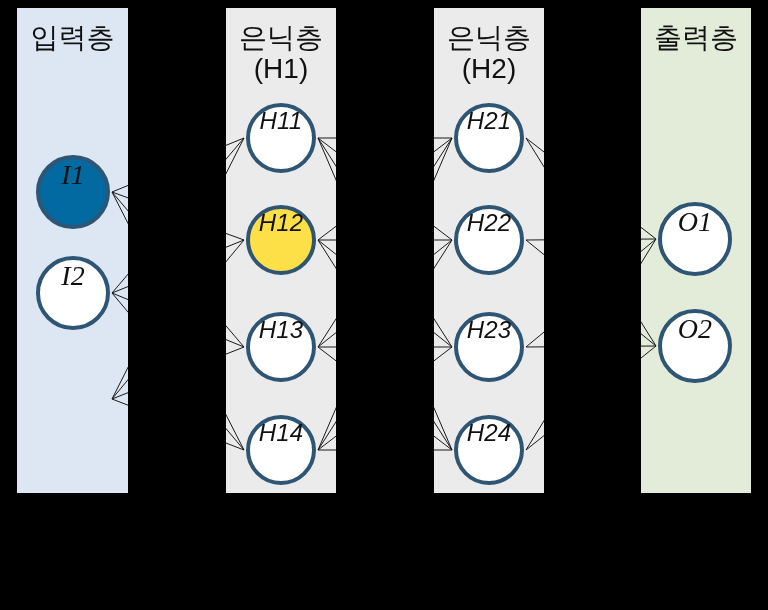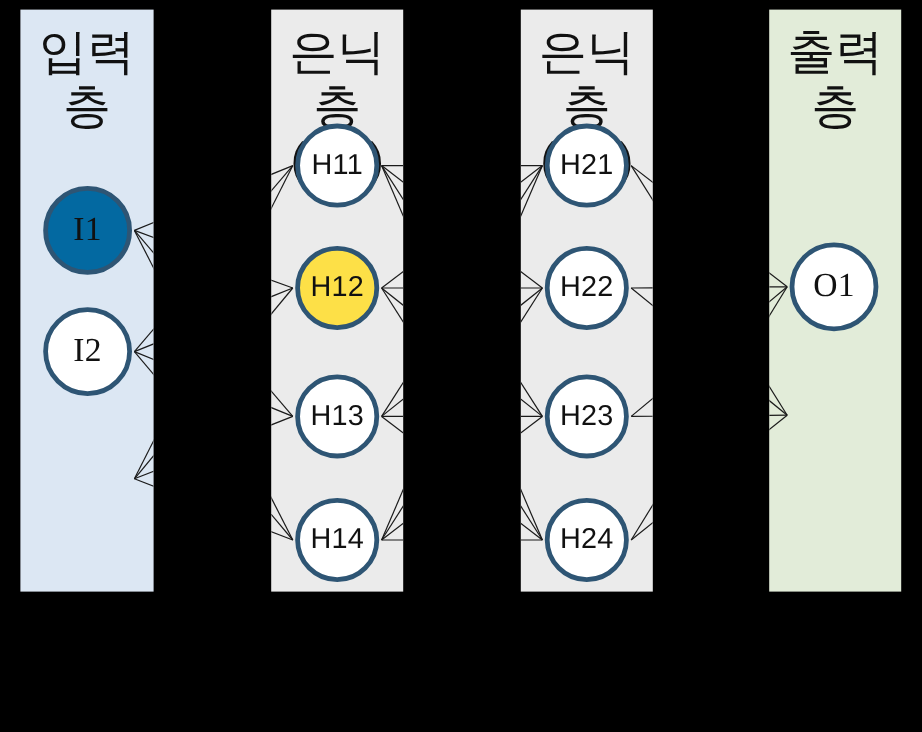--- a/index.html
+++ b/index.html
@@ -2,26 +2,26 @@
 <html><head>
 <meta charset="utf-8">
 <style>
   html,body{margin:0;padding:0;background:#000;}
   body{width:768px;height:610px;overflow:hidden;
        font-family:"Liberation Sans",sans-serif;}
   #stage{position:relative;width:768px;height:610px;background:#000;}
   .layer-panel{position:absolute;overflow:hidden;}
   .panel-title{position:absolute;left:0;width:100%;text-align:center;
        color:#111;line-height:1.12;white-space:pre-line;
-       font-family:"Liberation Sans",sans-serif;font-size:40px;}
+       font-family:"Liberation Sans",sans-serif;font-size:28px;}
   .edges{position:absolute;left:0;top:0;width:100%;height:100%;
        pointer-events:none;}
   .node{position:absolute;border-radius:50%;background:#ffffff;
-       box-sizing:border-box;display:flex;align-items:center;
-       justify-content:center;}
+       box-sizing:border-box;display:flex;
+       justify-content:center;font-style:italic;}
   .node span{font-size:26px;color:#111;letter-spacing:.2px;}
   .node.serif span{font-family:"Liberation Serif",serif;font-size:28px;}
   .node.sans span{font-family:"Liberation Sans",sans-serif;font-size:24px;}
 </style>
 </head>
 <body>
 
 <div id="stage" style="background: rgb(0, 0, 0);">
     <div class="layer-panel" style="left: 17px; top: 8px; width: 111px; height: 485px; background: rgb(220, 231, 243);">
       <svg class="edges" width="111" height="485">
@@ -142,14 +142,17 @@
         <line x1="-115" y1="232" x2="15" y2="338" stroke="#1a1a1a" stroke-width="1"></line>
         <line x1="-115" y1="339" x2="15" y2="231" stroke="#1a1a1a" stroke-width="1"></line>
         <line x1="-115" y1="339" x2="15" y2="338" stroke="#1a1a1a" stroke-width="1"></line>
         <line x1="-115" y1="442" x2="15" y2="231" stroke="#1a1a1a" stroke-width="1"></line>
         <line x1="-115" y1="442" x2="15" y2="338" stroke="#1a1a1a" stroke-width="1"></line>
       </svg>
       <div class="panel-title" style="top: 14px;">출력층</div>
       <div class="node serif" style="left: 17px; top: 194px; height: 74px; width: 74px; border: 4px solid rgb(46, 85, 116); background: rgb(255, 255, 255);">
         <span>O1</span>
       </div>
+      <div class="node serif" style="left: 17px; top: 301px; height: 74px; width: 74px; border: 4px solid rgb(46, 85, 116); background: rgb(255, 255, 255);">
+        <span>O2</span>
+      </div>
     </div>
   </div>
 
 </body></html>

